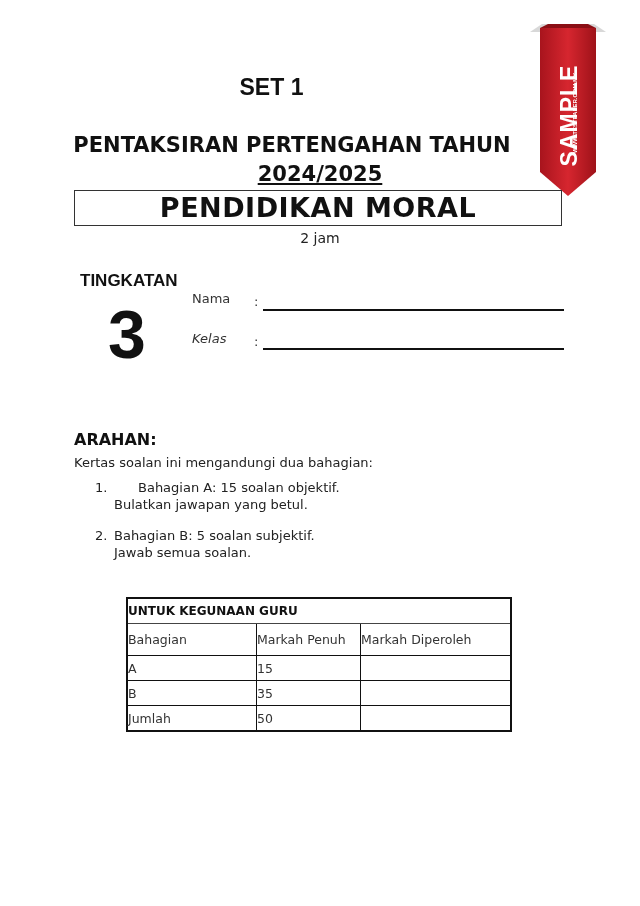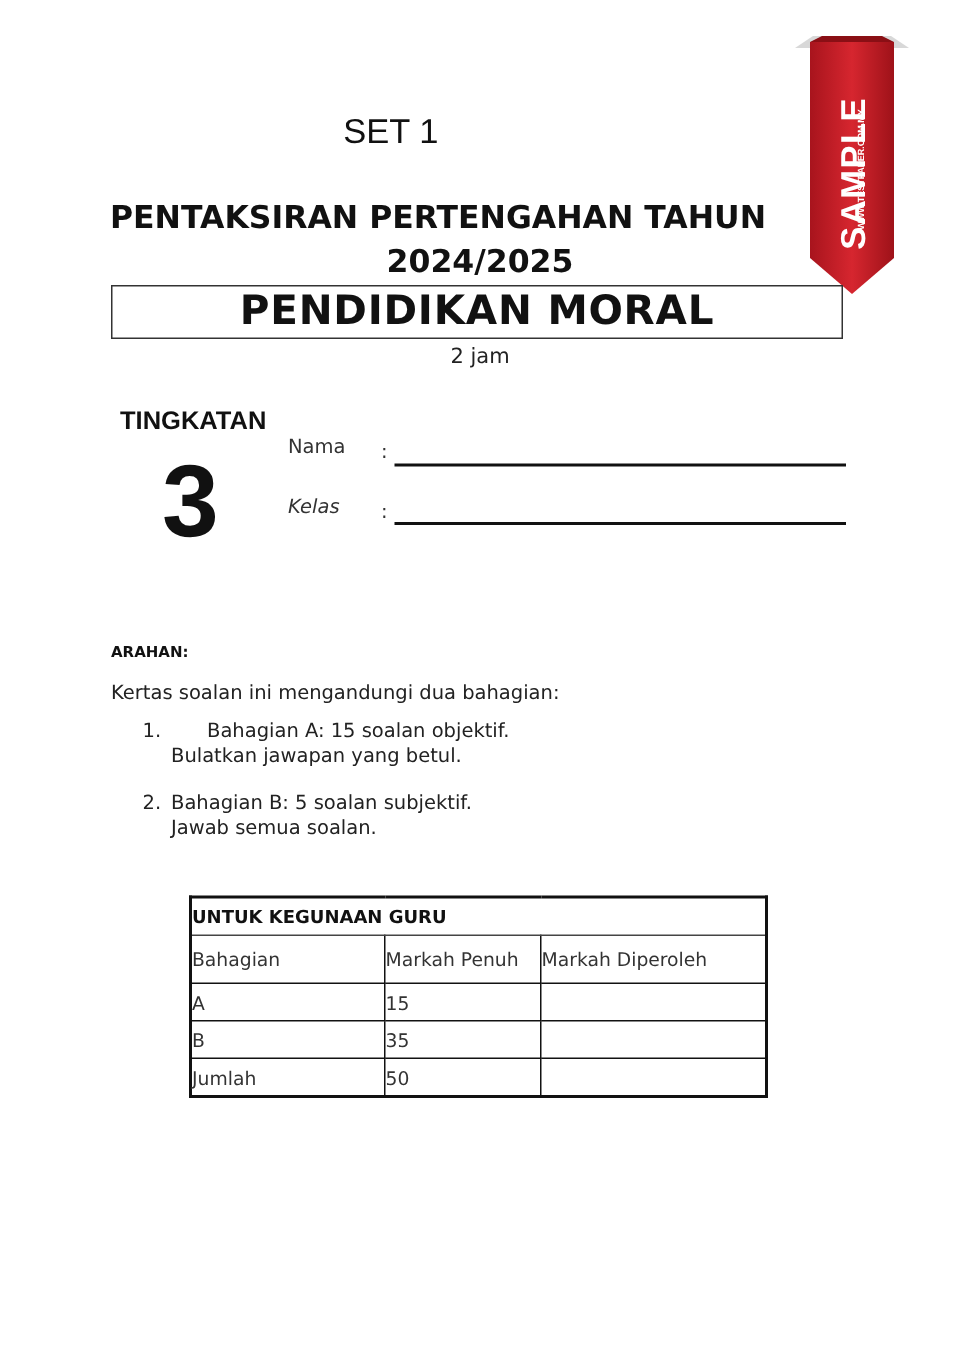--- a/index.html
+++ b/index.html
@@ -1,31 +1,31 @@
 <!DOCTYPE html>
 <html><head>
 <meta charset="utf-8">
 <style>
   html, body { margin:0; padding:0; }
   body { width:640px; height:906px; background:#ffffff; position:relative; overflow:hidden;
          font-family:"DejaVu Sans", sans-serif; color:#111; }
   .abs { position:absolute; }
   .set { left:0; width:521px; top:74px; text-align:center; font-family:"Liberation Sans", sans-serif;
-         font-weight:normal; font-size:23px; color:#111; }
+         font-weight:bold; font-size:23px; color:#111;padding-left:11px; }
   .title1 { left:0; width:584px; top:133px; text-align:center; font-weight:bold; font-size:21px; letter-spacing:0px; }
-  .title2 { left:0; width:640px; top:162px; text-align:center; font-weight:bold; font-size:21px; }
+  .title2 { left:0; width:640px; top:162px; text-align:center; font-weight:bold; font-size:21px;text-decoration:underline; }
   .subjbox { left:74px; top:190px; width:488px; height:36px; border:1.5px solid #333; box-sizing:border-box;
              text-align:center; font-weight:bold; font-size:27px; line-height:34px; letter-spacing:0.5px; }
   .dur { left:0; width:640px; top:230px; text-align:center; font-size:14px; color:#222; }
   .ting-label { left:80px; top:271px; font-family:"Liberation Sans", sans-serif; font-weight:bold; font-size:17px; }
   .ting-num { left:108px; top:298px; font-family:"Liberation Sans", sans-serif; font-weight:bold; font-size:68px; line-height:72px; }
   .flabel { font-size:13px; color:#333; }
   .colon { font-size:13px; color:#333; }
   .fline { height:2px; background:#111; }
-  .arahan { left:74px; top:430px; font-weight:bold; font-size:10px; }
+  .arahan { left:74px; top:430px; font-weight:bold; font-size:16px; }
   .intro { left:74px; top:455px; font-size:13px; color:#222; }
   .item { font-size:13px; color:#222; line-height:17px; }
   .item .n { position:absolute; left:0; }
   .item .t { position:absolute; left:19px; white-space:nowrap; }
   table.guru { position:absolute; left:126px; top:597px; width:386px; border-collapse:collapse;
                border:2px solid #111; font-size:12.5px; color:#333; }
   table.guru td, table.guru th { border:1.5px solid #111; text-align:left; padding:0; }
   table.guru th.head { font-weight:bold; font-size:12px; color:#111; height:24px; border-bottom:1px solid #444; }
   table.guru td.h { height:31px; }
   table.guru td.r { height:24px; }

